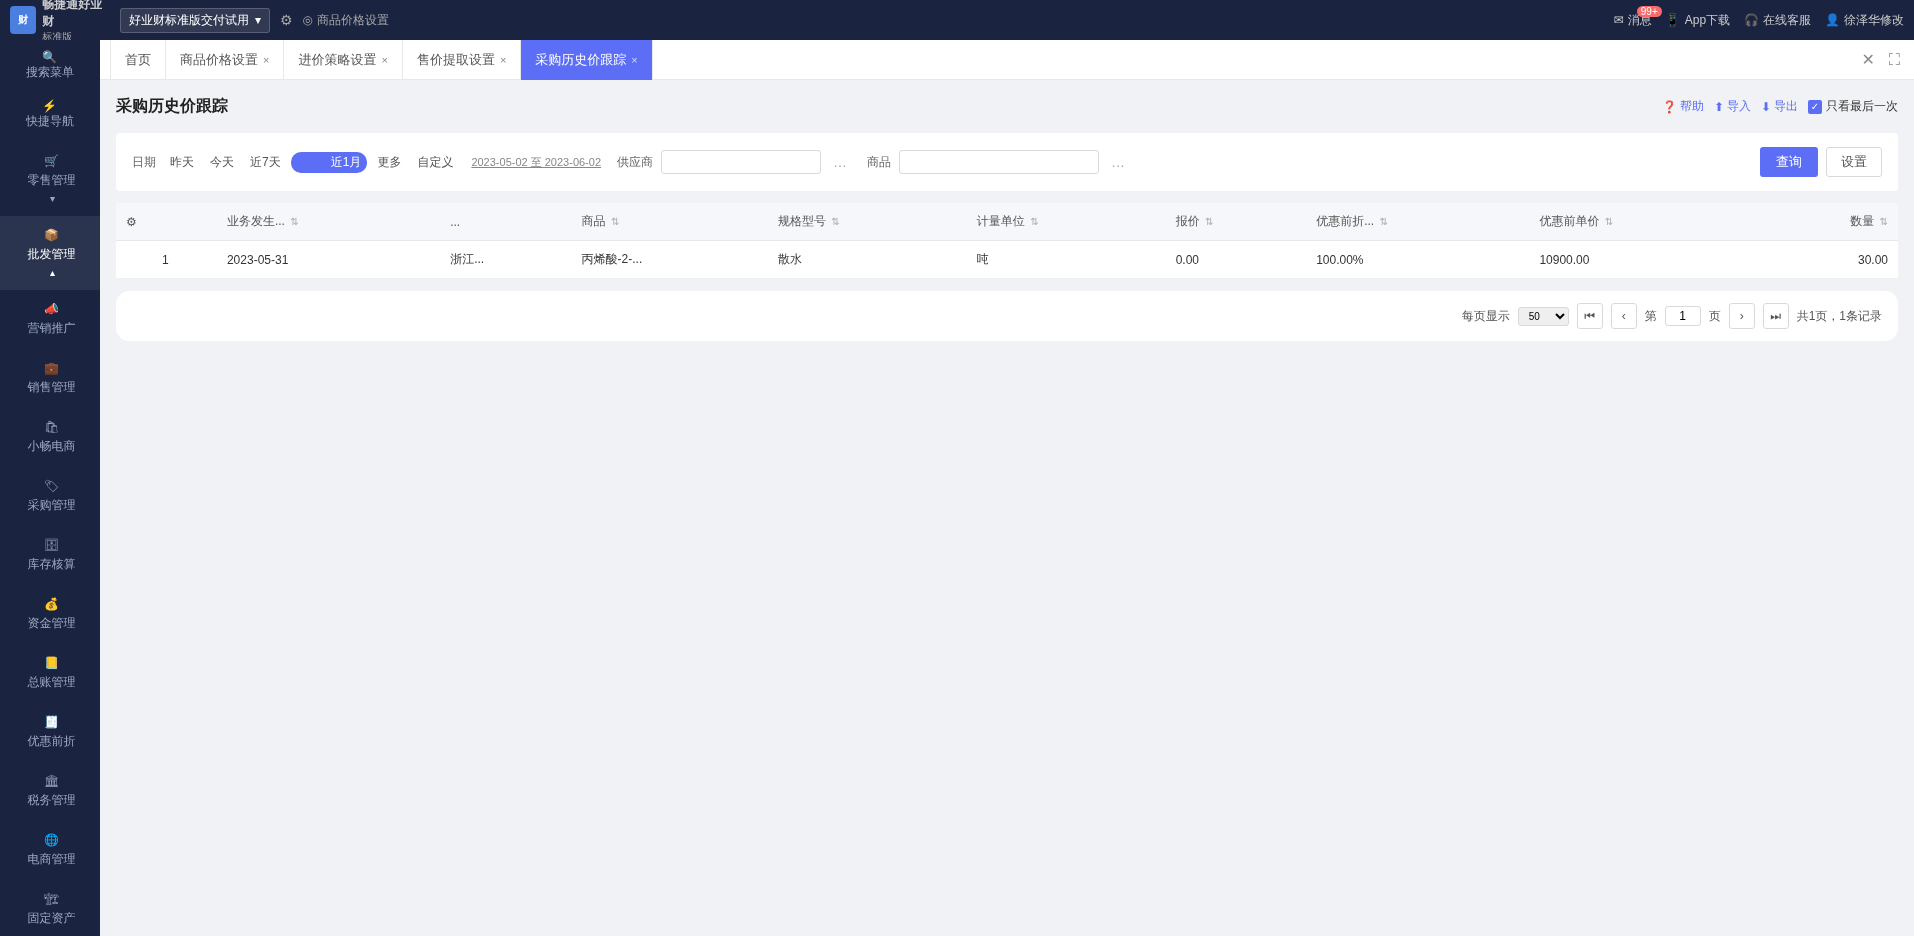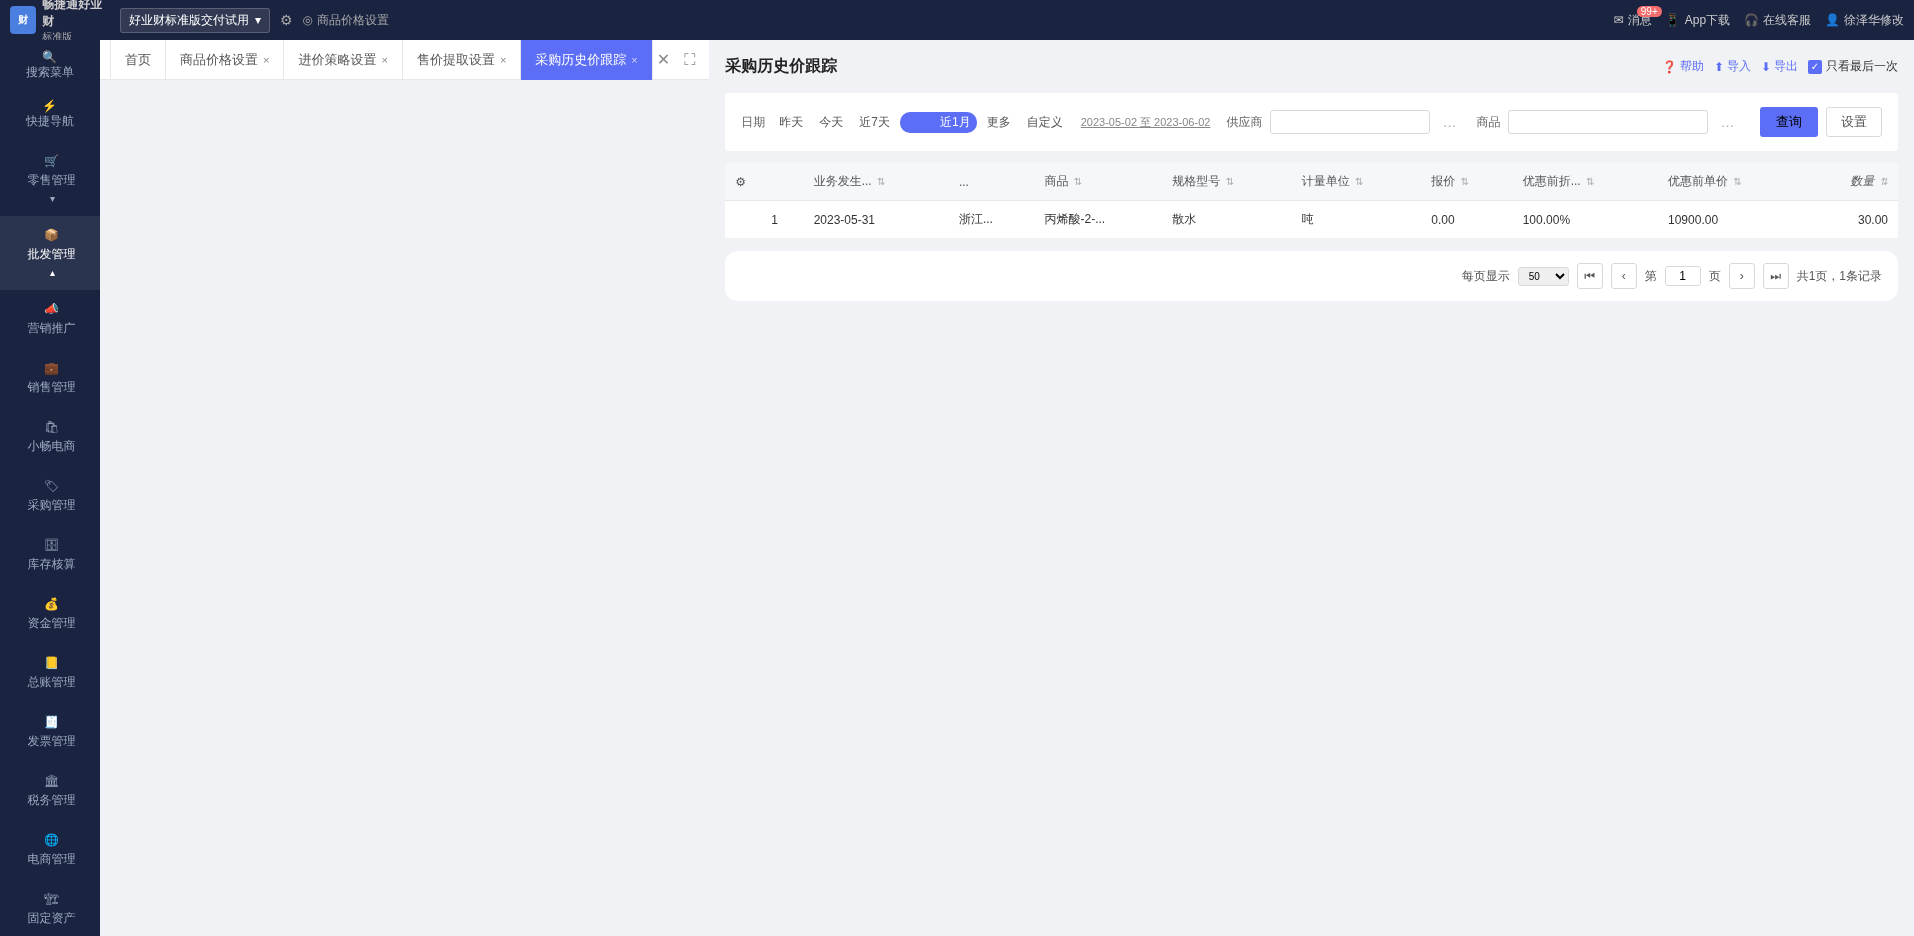--- a/index.html
+++ b/index.html
@@ -22,21 +22,21 @@
 
     
     .sidebar { width: 100px; background: #1a2340; display: flex; flex-direction: column; flex-shrink: 0; overflow-y: auto; }
     .sidebar-item { display: flex; flex-direction: column; align-items: center; justify-content: center; padding: 12px 4px; color: #9ba8c0; font-size: 12px; cursor: pointer; gap: 4px; text-align: center; border-left: 3px solid transparent; }
     .sidebar-item.active { color: #fff; background: rgba(255,255,255,0.08); }
     .sidebar-search { padding: 10px; color: #9ba8c0; font-size: 12px; text-align: center; cursor: pointer; }
     .sidebar-nav { padding: 8px 4px; color: #9ba8c0; font-size: 12px; text-align: center; cursor: pointer; }
     .sidebar-sep { height: 1px; background: rgba(255,255,255,0.08); margin: 2px 10px; }
 
     
-    .content-area { flex: 1; display: flex; flex-direction: row; overflow: hidden; background: #f0f2f5; }
+    .content-area { flex: 1; display: flex; flex-direction: column; overflow: hidden; background: #f0f2f5; }
 
     
     .tab-bar { background: #fff; display: flex; align-items: center; height: 40px; border-bottom: 1px solid #e8e8e8; flex-shrink: 0; padding: 0 10px; gap: 0; }
     .tab-item { display: flex; align-items: center; gap: 5px; padding: 0 14px; height: 40px; font-size: 13px; cursor: pointer; color: #555; border-right: 1px solid #e8e8e8; white-space: nowrap; position: relative; }
     .tab-item:first-child { border-left: 1px solid #e8e8e8; }
     .tab-item.active { background: #5b6ef5; color: #fff; }
     .tab-item .close-btn { font-size: 11px; cursor: pointer; opacity: 0.7; }
     .tab-item.active .close-btn { color: #fff; }
     .tab-right-controls { margin-left: auto; display: flex; align-items: center; gap: 6px; }
     .tab-ctrl-btn { font-size: 16px; cursor: pointer; color: #888; padding: 0 4px; }
@@ -56,21 +56,21 @@
     .filter-bar { background: #fff; border-radius: 4px; padding: 14px 16px; margin-bottom: 12px; display: flex; align-items: center; gap: 16px; flex-wrap: wrap; }
     .filter-group { display: flex; align-items: center; gap: 8px; }
     .filter-label { color: #666; font-size: 12px; white-space: nowrap; }
     .date-pills { display: flex; align-items: center; gap: 4px; }
     .date-pill { font-size: 12px; color: #555; cursor: pointer; padding: 2px 6px; border-radius: 10px; }
     .date-pill.active { background: #5b6ef5; color: #fff; padding-left: 40px; }
     .date-range { font-size: 11px; color: #888; margin-left: 4px; text-decoration: underline; }
     .filter-input { border: 1px solid #d9d9d9; border-radius: 3px; padding: 4px 8px; font-size: 12px; color: #555; min-width: 120px; outline: none; }
     .filter-dots { color: #aaa; font-size: 14px; cursor: pointer; padding: 0 4px; }
     .filter-actions { margin-left: auto; display: flex; gap: 8px; }
-    .btn-primary { background: #5b6ef5; color: #000000; border: none; border-radius: 3px; padding: 5px 16px; font-size: 13px; cursor: pointer; }
+    .btn-primary { background: #5b6ef5; color: #ffffff; border: none; border-radius: 3px; padding: 5px 16px; font-size: 13px; cursor: pointer; }
     .btn-default { background: #fff; color: #555; border: 1px solid #d9d9d9; border-radius: 3px; padding: 5px 14px; font-size: 13px; cursor: pointer; }
 
     
     .table-wrap { background: #fff; border-radius: 4px; overflow: hidden; }
     .data-table { width: 100%; border-collapse: collapse; font-size: 12px; }
     .data-table thead tr { background: #f5f7fa; }
     .data-table th { padding: 10px 10px; text-align: left; font-weight: 500; color: #555; border-bottom: 1px solid #e8e8e8; white-space: nowrap; }
     .data-table td { padding: 10px 10px; color: #333; border-bottom: 1px solid #f0f0f0; white-space: nowrap; }
     .col-gear { width: 36px; text-align: center; }
     .sort-icon { color: #aaa; font-size: 10px; margin-left: 2px; }
@@ -173,21 +173,21 @@
     <div class="sidebar-item">
       <div>💰</div>
       <div>资金管理</div>
     </div>
     <div class="sidebar-item">
       <div>📒</div>
       <div>总账管理</div>
     </div>
     <div class="sidebar-item">
       <div>🧾</div>
-      <div>发票管理</div>
+      <div>优惠前折</div>
     </div>
     <div class="sidebar-item">
       <div>🏛</div>
       <div>税务管理</div>
     </div>
     <div class="sidebar-item">
       <div>🌐</div>
       <div>电商管理</div>
     </div>
     <div class="sidebar-item">
@@ -309,21 +309,21 @@
                 <span class="sort-icon">⇅</span>
               </th>
               <th>
                 <span>优惠前折...</span>
                 <span class="sort-icon">⇅</span>
               </th>
               <th>
                 <span>优惠前单价</span>
                 <span class="sort-icon">⇅</span>
               </th>
-              <th style="text-align:right;font-style:italic;">
+              <th style="text-align:right;">
                 <span>数量</span>
                 <span class="sort-icon">⇅</span>
               </th>
             </tr>
           </thead>
           <tbody>
             <tr>
               <td class="col-gear"></td>
               <td>1</td>
               <td>2023-05-31</td>

